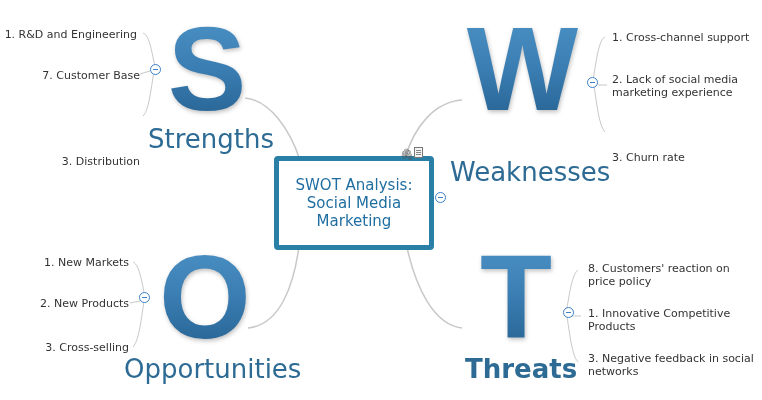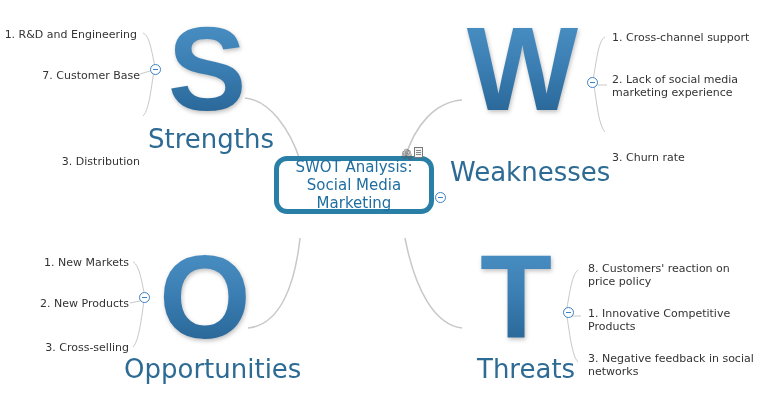--- a/index.html
+++ b/index.html
@@ -14,22 +14,22 @@
   }
   .cat-label { position:absolute; font-family:"DejaVu Sans", sans-serif; color:#2d6b94; font-size:26px; line-height:1; white-space:nowrap; }
   .item { position:absolute; font-size:11px; color:#333; line-height:13px; white-space:nowrap; }
   .item.right { text-align:right; }
   .collapse {
     position:absolute; width:11px; height:11px; border:1.5px solid #3b82c8; border-radius:50%;
     background:#fff; box-sizing:border-box; cursor:pointer;
   }
   .collapse::after { content:""; position:absolute; left:2px; right:2px; top:3.5px; height:1.5px; background:#3b82c8; }
   .central {
-    position:absolute; left:274px; top:156px; width:160px; height:58px;
-    border:5px solid #2a7fa6; border-radius:13px; background:#fff; box-sizing:border-box;
+    position:absolute; left:274px; top:156px; width:160px; height:94px;
+    border:5px solid #2a7fa6; border-radius:4px; background:#fff; box-sizing:border-box;
     display:flex; align-items:center; justify-content:center; text-align:center;
     color:#1f6ea1; font-size:15px; line-height:18px;
   }
   .central-text { white-space:pre-line; }
   .icon-attach { position:absolute; left:400px; top:148px; font-size:11px; color:#555; }
   .icon-note { position:absolute; left:414px; top:147px; width:9px; height:11px; border:1px solid #777; background:#f4f4f4; box-sizing:border-box; }
   .icon-note::before { content:""; position:absolute; left:1px; right:1px; top:2px; height:1px; background:#888; box-shadow:0 2px 0 #888, 0 4px 0 #888; }
 </style>
 </head>
 <body>
@@ -83,20 +83,20 @@
 <div class="item" style="left:612px; top:127px;margin-top:24px;">3. Churn rate</div>
 
 <div class="big-letter" style="left:155px; top:238px; font-size:118px; width:100px;">O</div>
 <div class="cat-label" style="left:124px; top:356px;">Opportunities</div>
 <div class="collapse" style="left:139px; top:292px;"></div>
 <div class="item right" style="right:633px; top:256px;">1. New Markets</div>
 <div class="item right" style="right:633px; top:297px;">2. New Products</div>
 <div class="item right" style="right:633px; top:341px;">3. Cross-selling</div>
 
 <div class="big-letter" style="left:472px; top:238px; font-size:118px; width:88px;">T</div>
-<div class="cat-label" style="left:477px; top:356px;">Threats</div>
+<div class="cat-label" style="left:465px; top:356px;font-weight:bold;">Threats</div>
 <div class="collapse" style="left:563px; top:307px;"></div>
 <div class="item" style="left:588px; top:262px; white-space:pre-line;">8. Customers' reaction on
 price policy</div>
 <div class="item" style="left:588px; top:307px; white-space:pre-line;">1. Innovative Competitive
 Products</div>
 <div class="item" style="left:588px; top:352px; white-space:pre-line;">3. Negative feedback in social
 networks</div>
 
 </body></html>

